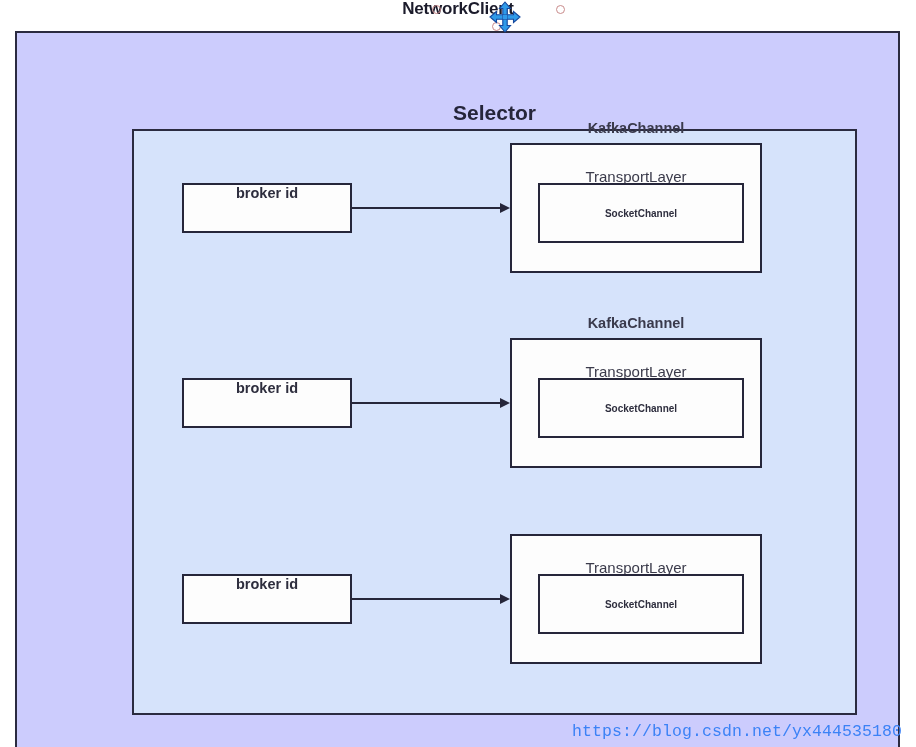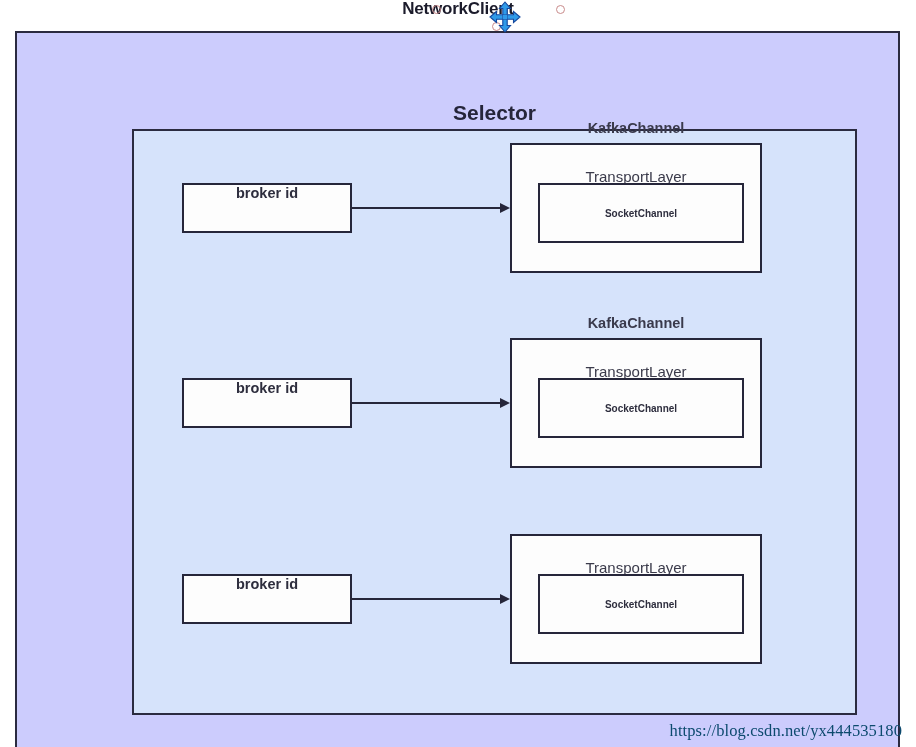--- a/index.html
+++ b/index.html
@@ -179,22 +179,22 @@
     font-weight: bold;
     color: #2e2e3e;
   }
 
   
   #watermark {
     position: absolute;
     right: 14px;
     bottom: 6px;
     font-size: 16.5px;
-    color: #0c4a6e;
-    font-family: Liberation Serif, serif;
+    color: #3b82f6;
+    font-family: Liberation Mono, monospace;
     letter-spacing: 0.1px;
     white-space: nowrap;
   }
 </style>
 </head>
 <body>
 
 <div id="network-client-panel">
 
   <div id="selector-label">Selector</div>

